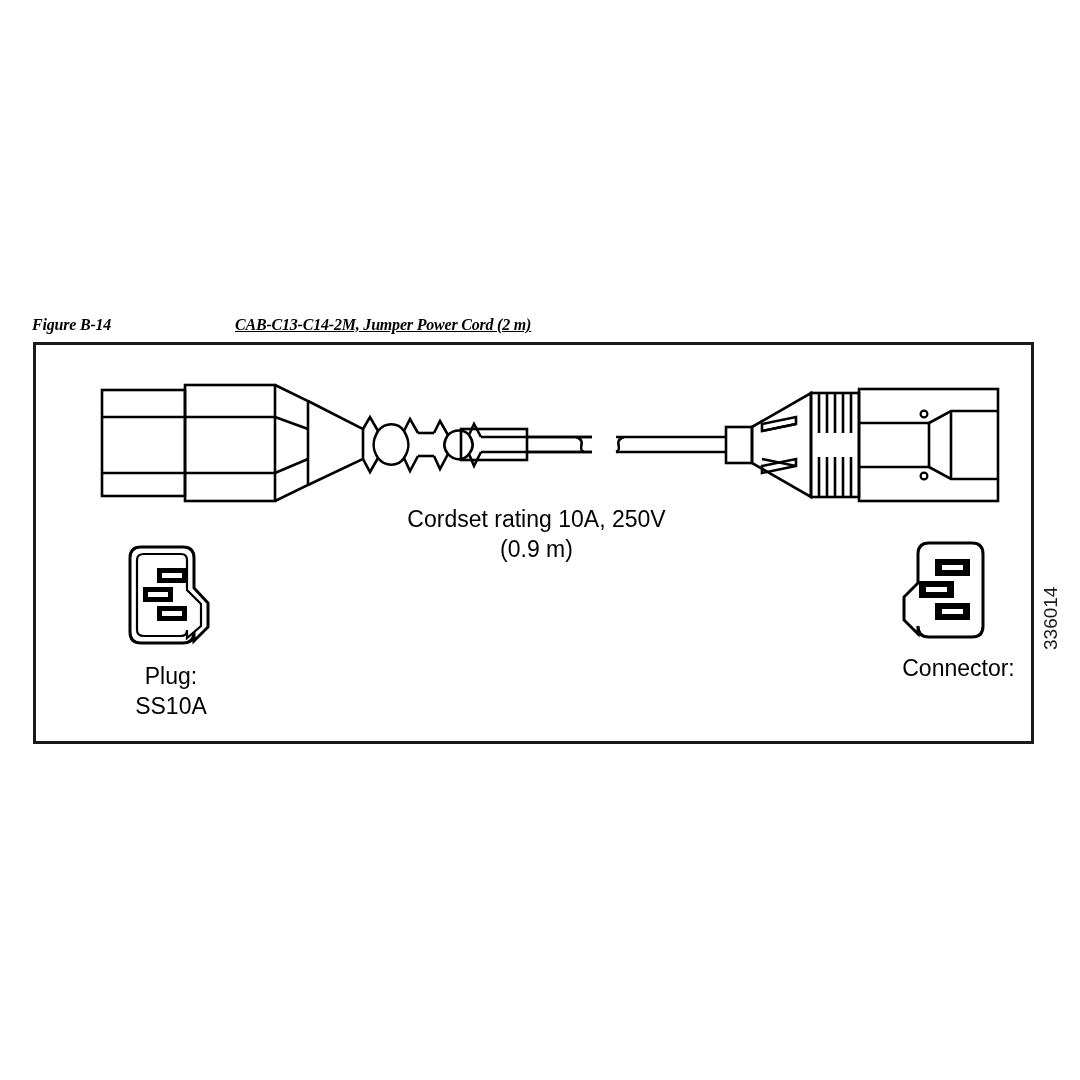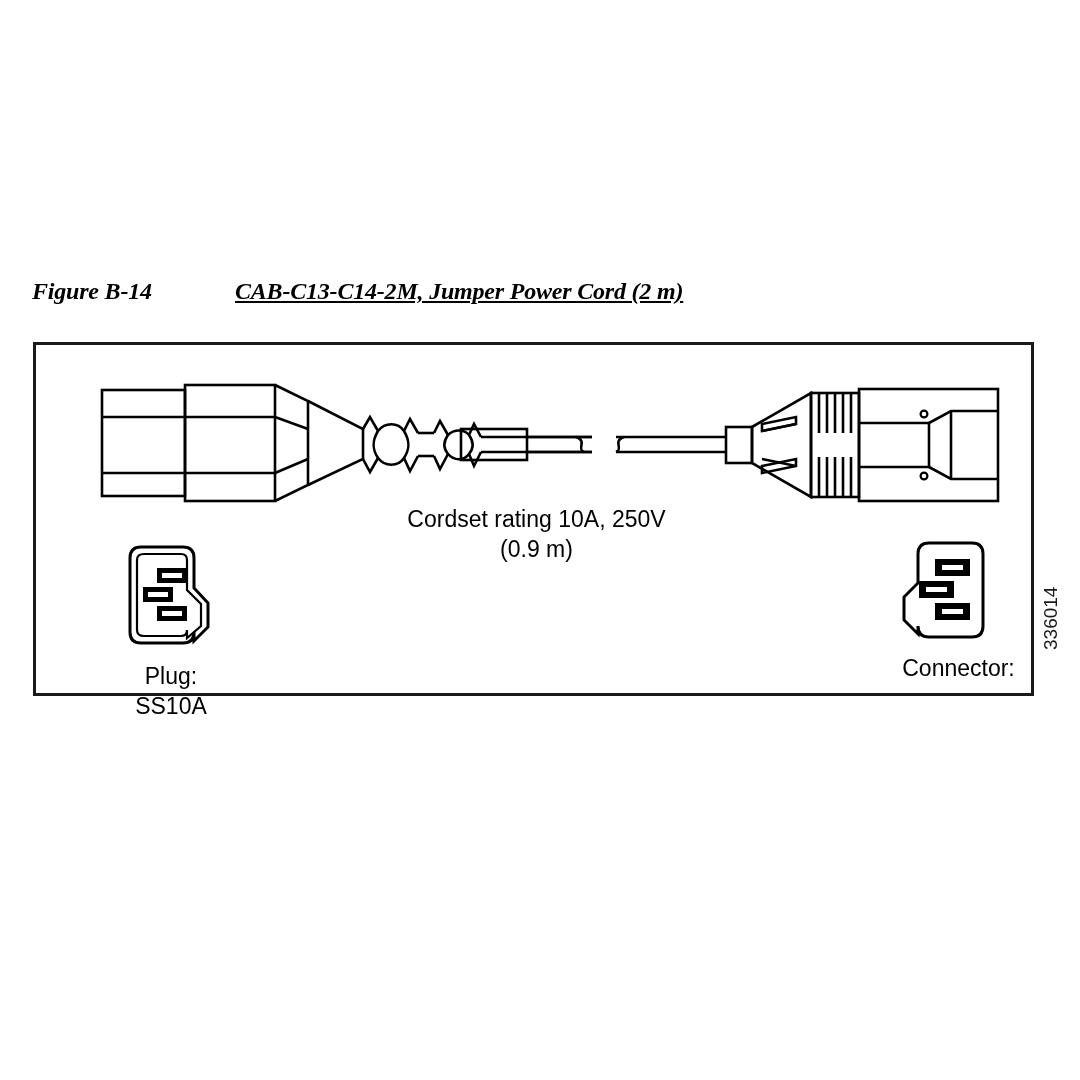--- a/index.html
+++ b/index.html
@@ -22,43 +22,44 @@
     top: 278px;
     width: 1000px;
     height: 30px;
     white-space: nowrap;
   }
   #figure-caption .cap-label,
   #figure-caption .cap-title {
     font-family: "Liberation Serif", serif;
     font-weight: bold;
     font-style: italic;
-    font-size: 24px;
+    font-size: 16px;
     color: #000000;
     letter-spacing: -0.2px;
+    margin-top: 38px;
   }
   #figure-caption .cap-label {
     position: absolute;
     left: 0px;
     top: 0px;
   }
   #figure-caption .cap-title {
     position: absolute;
     left: 203px;
     top: 0px;
     text-decoration: underline;
   }
 
   
   #figure-frame {
     position: absolute;
     left: 33px;
     top: 342px;
     width: 1001px;
-    height: 354px;
+    height: 402px;
     border: 3px solid #1a1a1a;
     box-sizing: border-box;
     background: #ffffff;
   }
 
   #figure-svg {
     position: absolute;
     left: 0;
     top: 0;
     width: 1001px;

